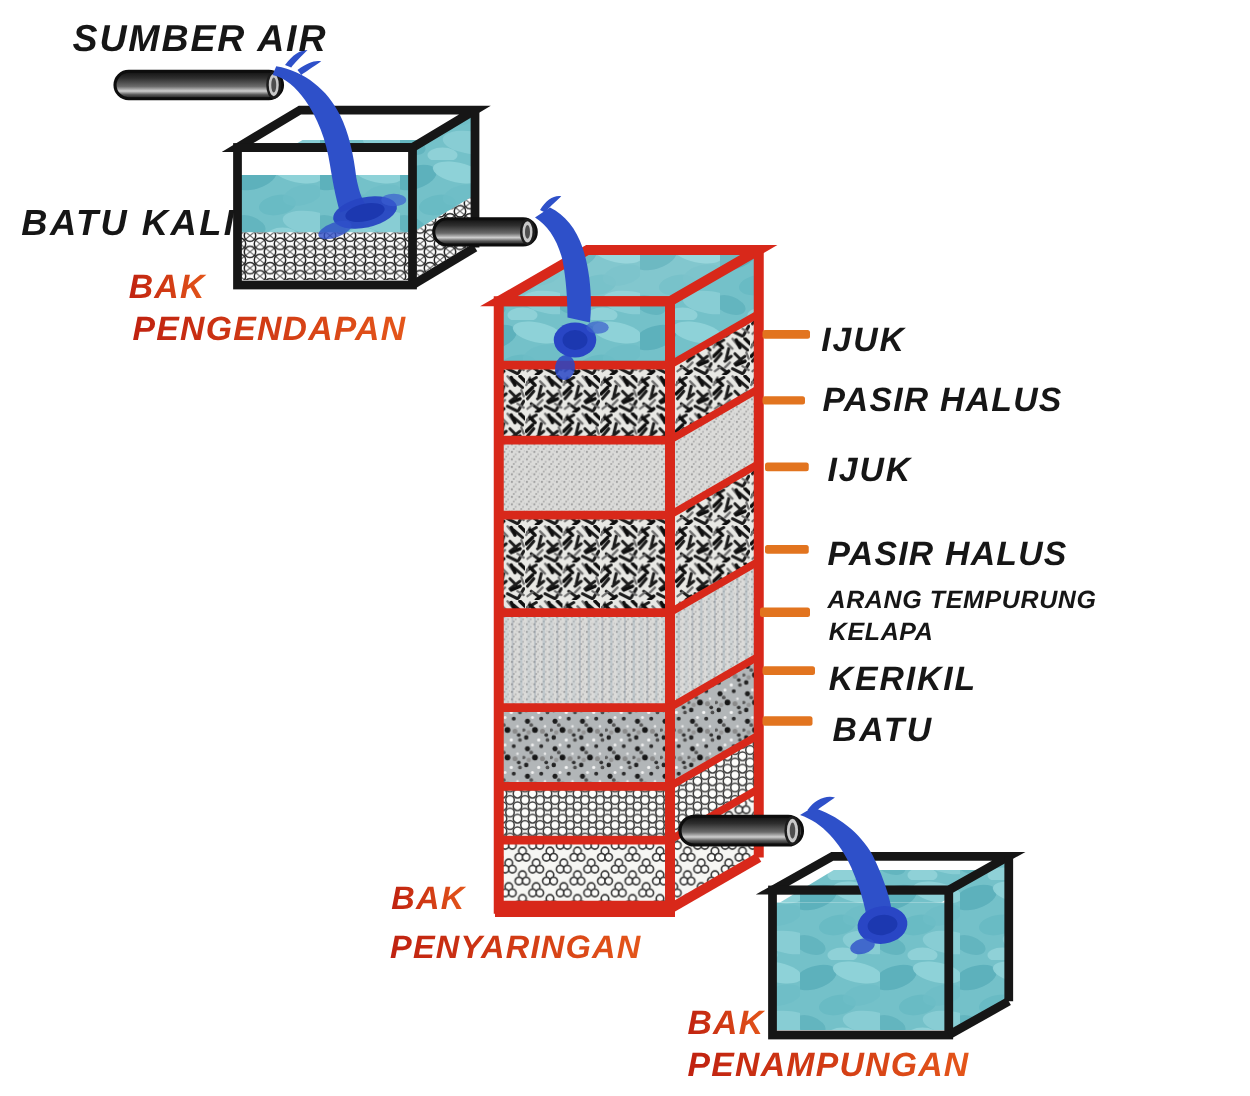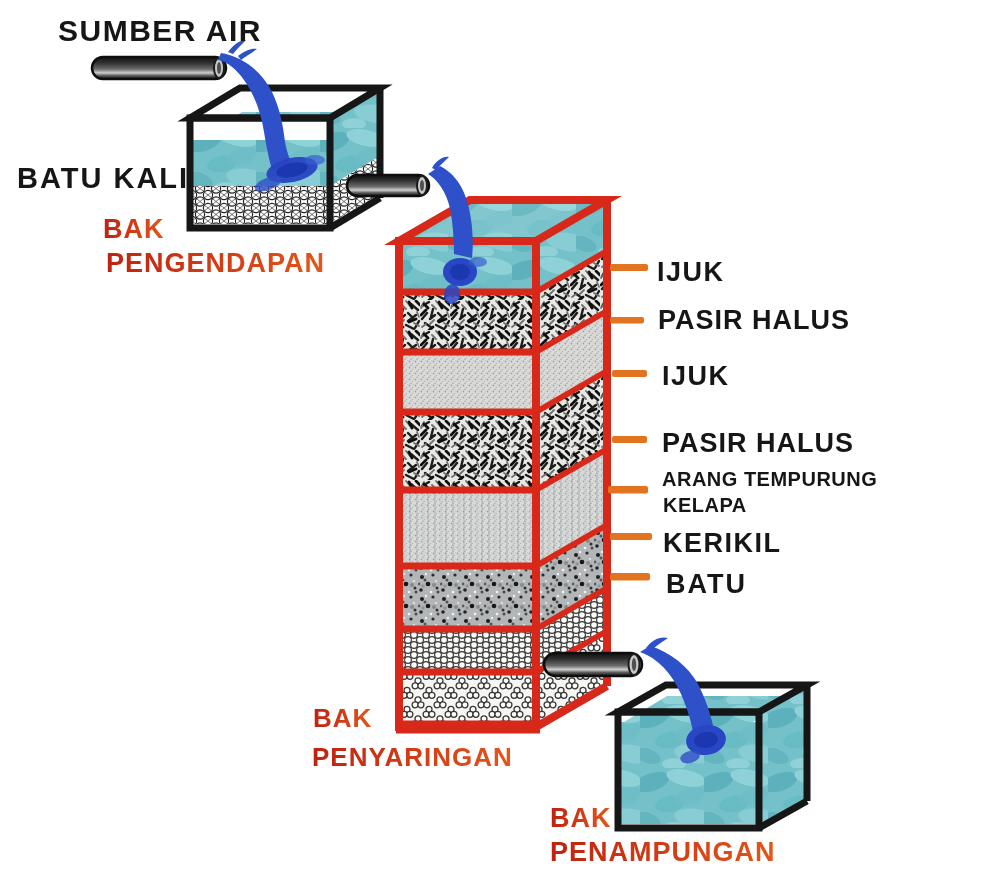--- a/index.html
+++ b/index.html
@@ -1,17 +1,17 @@
 <!DOCTYPE html>
 <html><head>
 <meta charset="utf-8">
 <style>
   html,body{margin:0;padding:0;background:#ffffff;}
   .stage{position:relative;width:1000px;height:877px;background:#ffffff;overflow:hidden;
-         font-family:"Liberation Sans", sans-serif;}
+         font-family:"Liberation Sans", sans-serif;font-style:italic;}
   svg{display:block}
   text{font-family:"Liberation Sans","DejaVu Sans",sans-serif;font-weight:bold;}
   .lbl-black{fill:#161616;}
 </style>
 </head>
 <body>
 
 <div class="stage">
 <svg width="1000" height="877" viewBox="0 0 1000 877">
   <defs>

